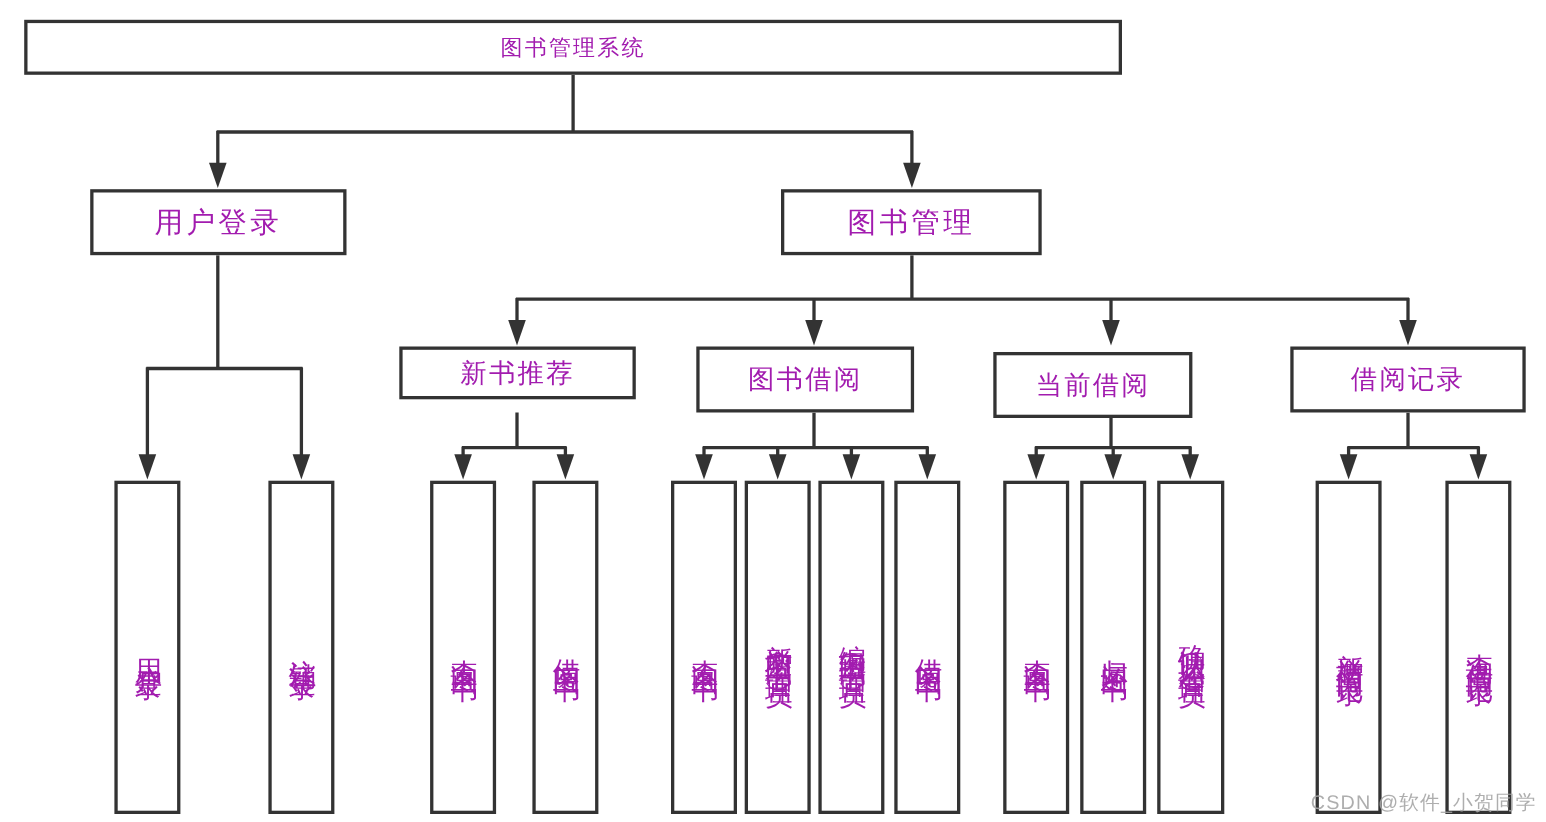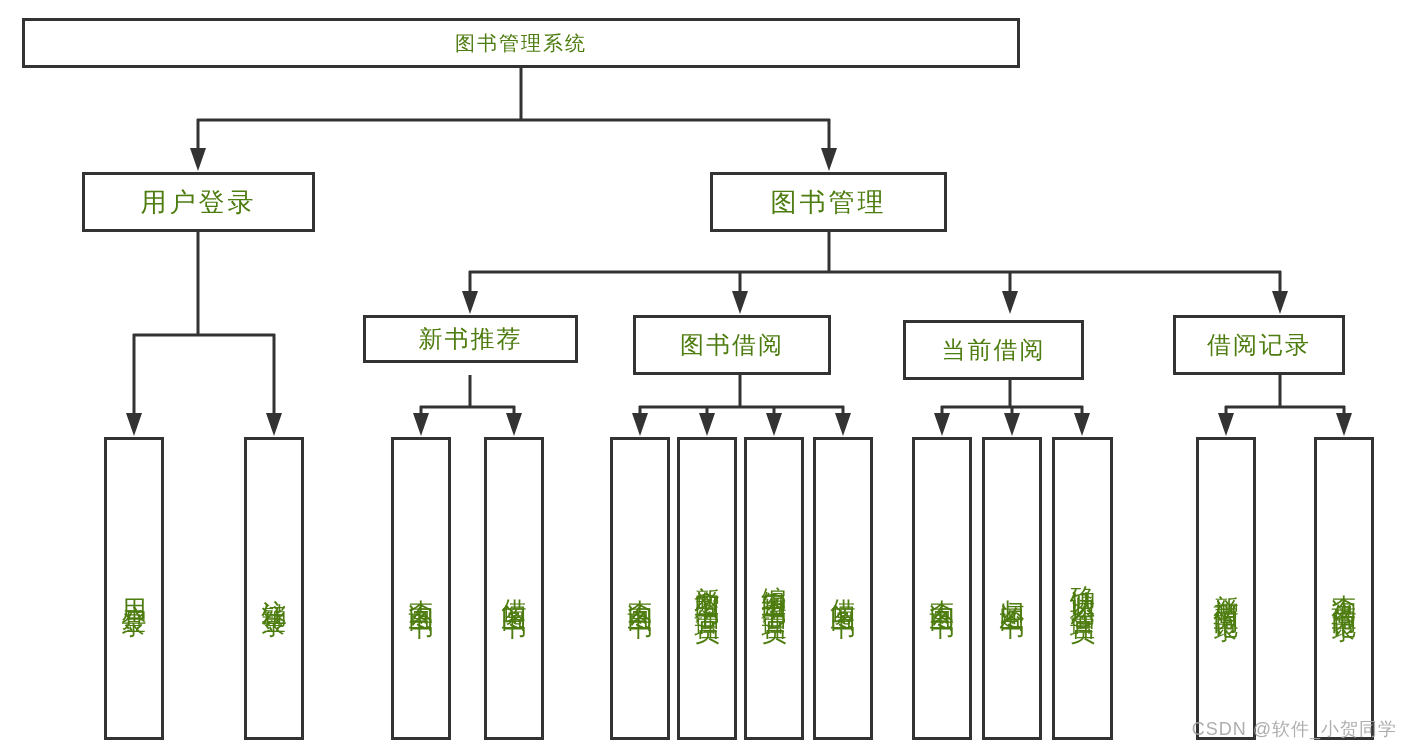--- a/index.html
+++ b/index.html
@@ -24,21 +24,21 @@
   svg.connectors line { stroke: #333333; stroke-width: 3; }
   svg.connectors polygon { fill: #333333; }
   .node {
     position: absolute;
     box-sizing: border-box;
     border: 3px solid #333333;
     background: #ffffff;
     display: flex;
     align-items: center;
     justify-content: center;
-    color: #4d7c0f;
+    color: #a21caf;
     z-index: 2;
   }
   .node .label { text-align: center; }
   .node.root  .label { font-size: 20px; letter-spacing: 2px; }
   .node.lvl2  .label { font-size: 26px; letter-spacing: 3px; }
   .node.lvl3  .label { font-size: 24px; letter-spacing: 2px; }
   .node.leaf  .label {
     writing-mode: vertical-rl;
     text-orientation: mixed;
     font-size: 25px;
@@ -151,21 +151,21 @@
 
   <div class="node lvl3" style="left:363px; top:315px; width:215px; height:48px;">
     <span class="label">新书推荐</span>
   </div>
   <div class="node lvl3" style="left:633px; top:315px; width:198px; height:60px;">
     <span class="label">图书借阅</span>
   </div>
   <div class="node lvl3" style="left:903px; top:320px; width:181px; height:60px;justify-content:center;">
     <span class="label">当前借阅</span>
   </div>
-  <div class="node lvl3" style="left:1173px; top:315px; width:172px; height:60px;">
+  <div class="node lvl3" style="left:1173px; top:315px; width:214px; height:60px;">
     <span class="label">借阅记录</span>
   </div>
 
   <div class="node leaf" style="left:104px; top:437px; width:60px; height:303px;">
     <span class="label">用户登录</span>
   </div>
   <div class="node leaf" style="left:244px; top:437px; width:60px; height:303px;">
     <span class="label">注销登录</span>
   </div>
 

